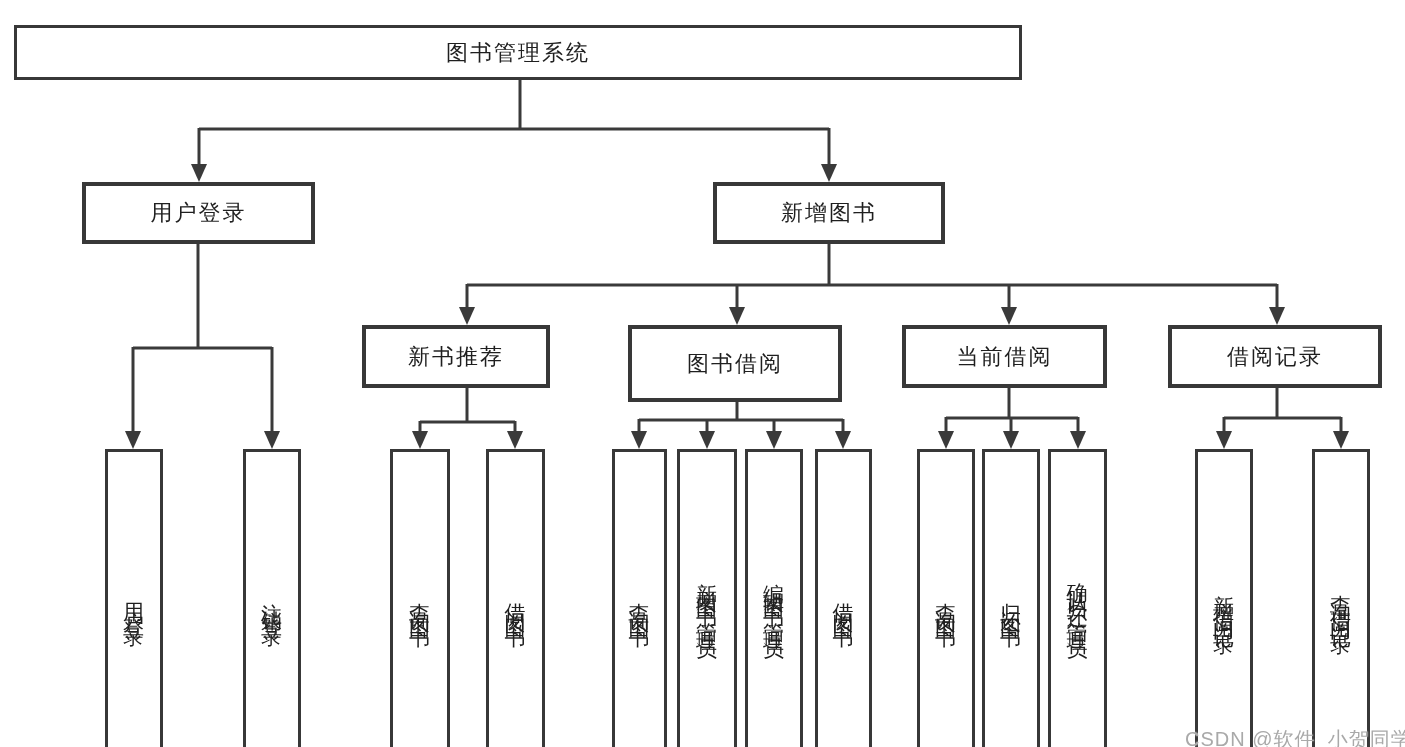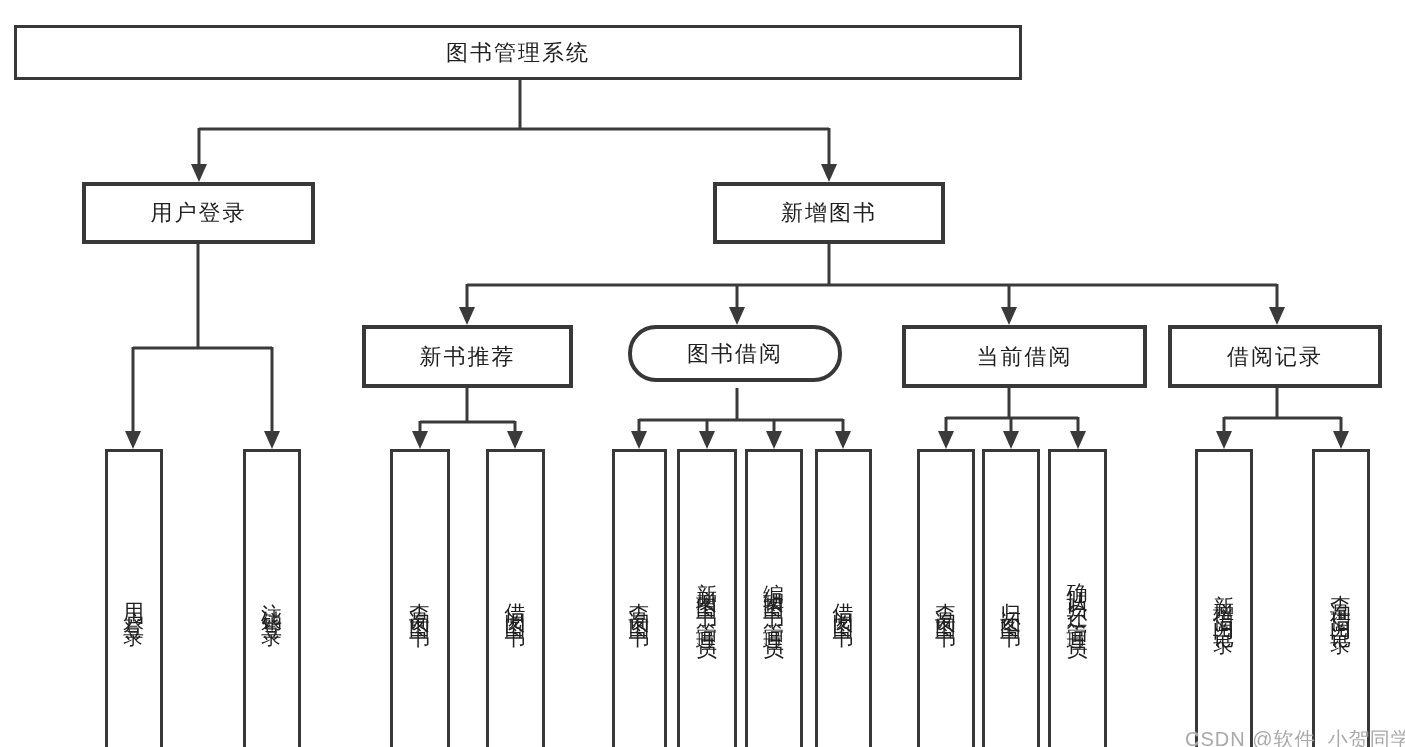--- a/index.html
+++ b/index.html
@@ -154,23 +154,23 @@
       <polyline class="c-line" points="1341,405 1341,421"></polyline>
       <polygon class="c-arrow" points="1333,419 1349,419 1341,437"></polygon>
     </g>
   </svg>
 
   <div class="node" style="left:14px; top:13px; width:1008px; height:55px;">图书管理系统</div>
 
   <div class="node lvl2" style="left:82px; top:170px; width:233px; height:62px;">用户登录</div>
   <div class="node lvl2" style="left:713px; top:170px; width:232px; height:62px;">新增图书</div>
 
-  <div class="node lvl3" style="left:362px; top:313px; width:211px; height:63px;">新书推荐</div>
-  <div class="node lvl3" style="left:628px; top:313px; width:214px; height:57px;border-radius:28px;">图书借阅</div>
-  <div class="node lvl3" style="left:902px; top:313px; width:245px; height:63px;">当前借阅</div>
+  <div class="node lvl3" style="left:362px; top:313px; width:188px; height:63px;">新书推荐</div>
+  <div class="node lvl3" style="left:628px; top:313px; width:214px; height:77px;">图书借阅</div>
+  <div class="node lvl3" style="left:902px; top:313px; width:205px; height:63px;">当前借阅</div>
   <div class="node lvl3" style="left:1168px; top:313px; width:214px; height:63px;">借阅记录</div>
 
   <div class="leaf" style="left:105px; width:58px;">
     <span>用户登录</span>
   </div>
   <div class="leaf" style="left:243px; width:58px;">
     <span>注销登录</span>
   </div>
 
   <div class="leaf" style="left:390px; width:60px;">

